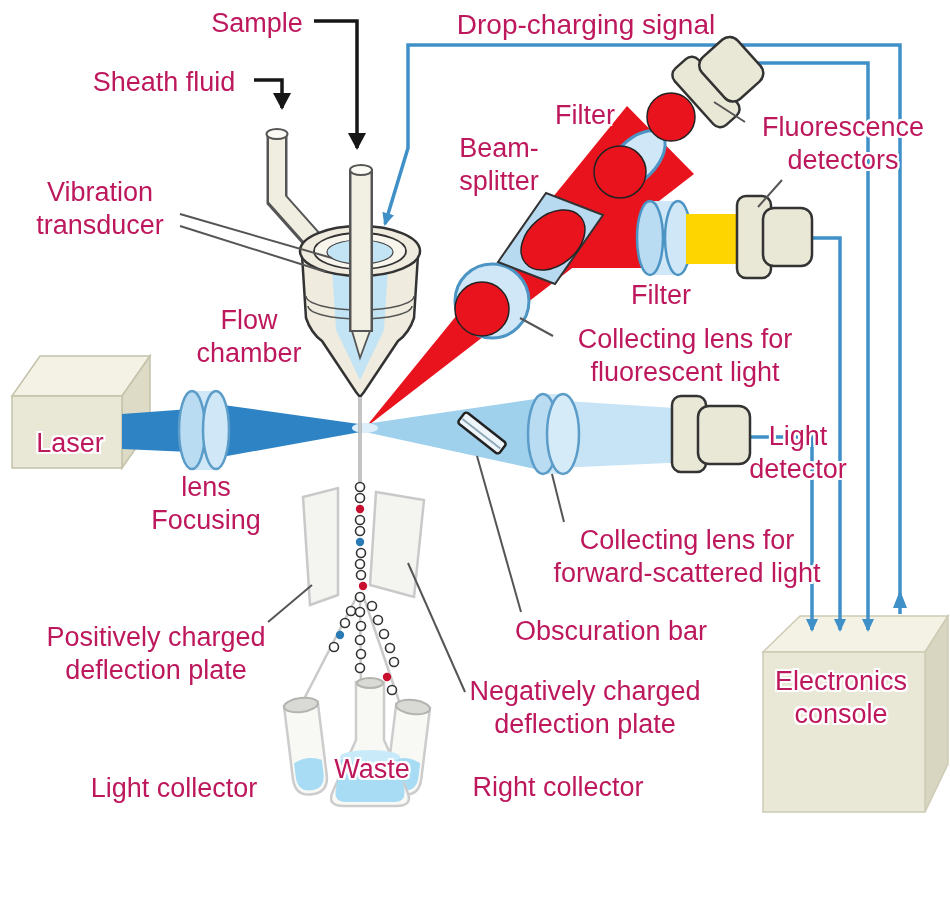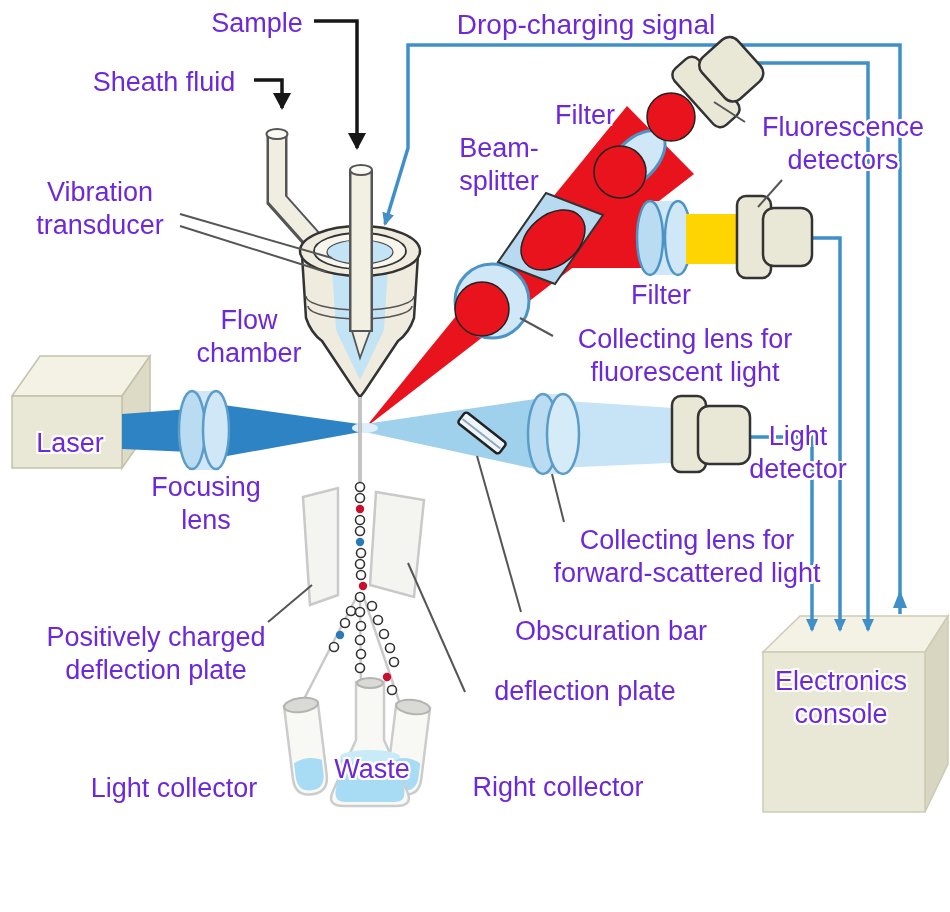--- a/index.html
+++ b/index.html
@@ -1,19 +1,19 @@
 <!DOCTYPE html>
 <html><head>
 <meta charset="utf-8">
 <style>
   html,body{margin:0;padding:0;background:#fff;}
   #stage{position:relative;width:950px;height:912px;background:#ffffff;overflow:hidden;
          font-family:"Liberation Sans", sans-serif;}
   #art{position:absolute;left:0;top:0;}
-  .lbl{position:absolute;transform:translateX(-50%);color:#6d28d9;font-size:27px;line-height:33px;
+  .lbl{position:absolute;transform:translateX(-50%);color:#be185d;font-size:27px;line-height:33px;
        font-weight:400;white-space:nowrap;text-align:center;letter-spacing:0px;
        text-shadow:-2px -2px 0 #fff,2px -2px 0 #fff,-2px 2px 0 #fff,2px 2px 0 #fff,
                    0 -2px 0 #fff,0 2px 0 #fff,-2px 0 0 #fff,2px 0 0 #fff;}
   .lbl.big{font-size:28px;}
 </style>
 </head>
 <body>
 
 <div id="stage">
 
@@ -251,29 +251,30 @@
 <div class="lbl" style="left:687px;top:524px">
   <div>Collecting lens for</div>
   <div>forward-scattered light</div>
 </div>
 <div class="lbl" style="left:611px;top:615px">Obscuration bar</div>
 <div class="lbl" style="left:156px;top:621px">
   <div>Positively charged</div>
   <div>deflection plate</div>
 </div>
 <div class="lbl" style="left:585px;top:675px">
+  <div>Negatively charged</div>
   <div>deflection plate</div>
 </div>
 <div class="lbl" style="left:174px;top:772px">Light collector</div>
 <div class="lbl" style="left:558px;top:771px">Right collector</div>
 <div class="lbl" style="left:372px;top:753px">Waste</div>
 <div class="lbl" style="left:70px;top:427px">Laser</div>
 <div class="lbl" style="left:206px;top:471px">
+  <div>lens</div>
   <div>Focusing</div>
-  <div>lens</div>
 </div>
 <div class="lbl" style="left:249px;top:304px">
   <div>Flow</div>
   <div>chamber</div>
 </div>
 <div class="lbl" style="left:841px;top:665px">
   <div>Electronics</div>
   <div>console</div>
 </div>
 

